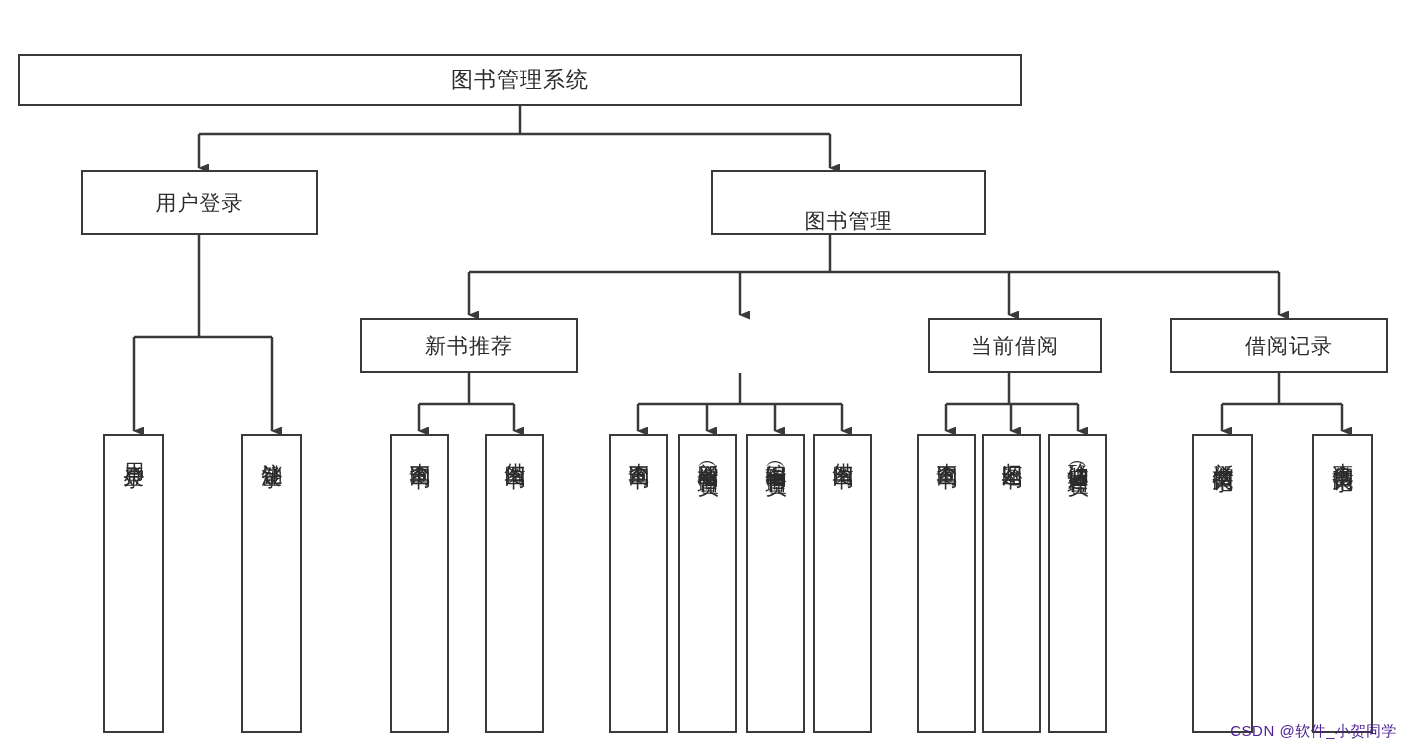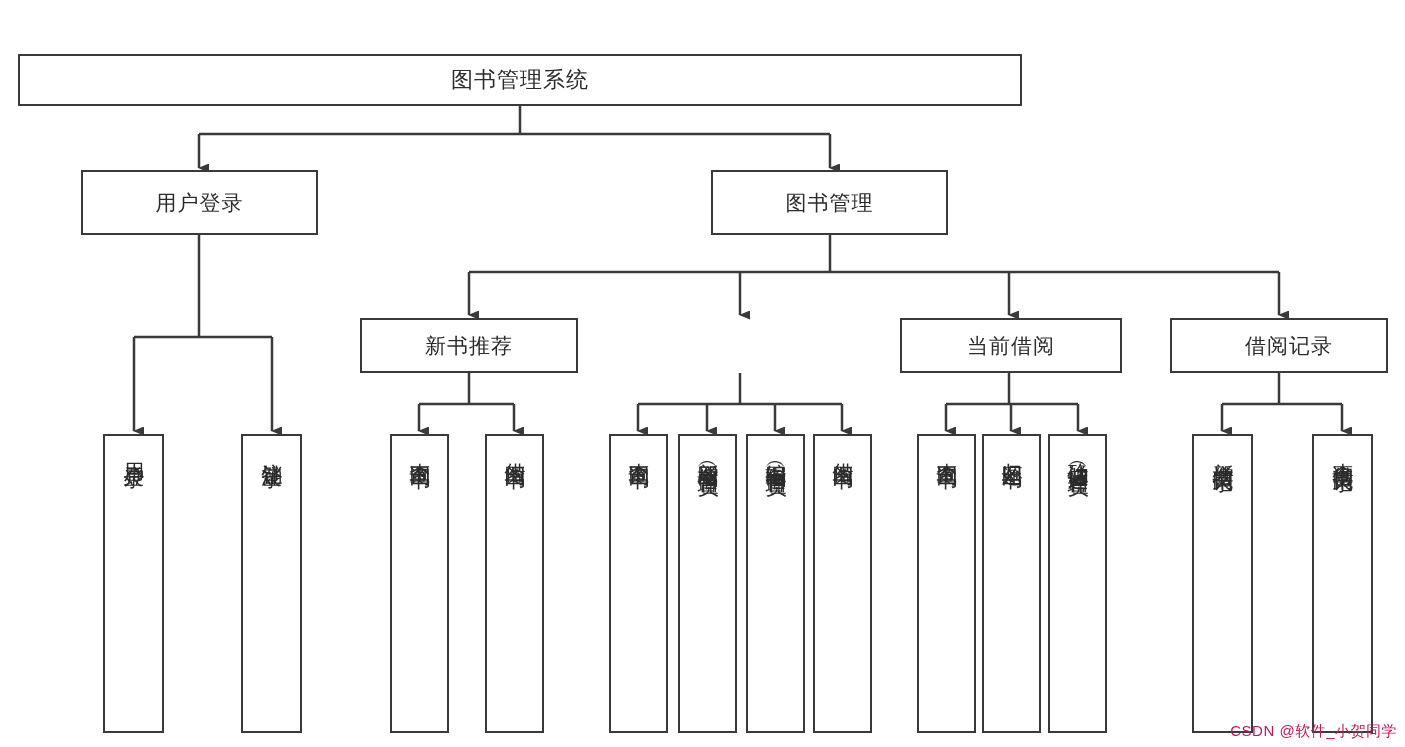--- a/index.html
+++ b/index.html
@@ -55,21 +55,21 @@
     line-height: 1.18;
     letter-spacing: 2px;
     color: #2b2b2b;
     white-space: nowrap;
   }
   #watermark {
     position: absolute;
     right: 8px;
     bottom: 6px;
     font-size: 15px;
-    color: #be185d;
+    color: #4c1d95;
     letter-spacing: 0.5px;
     white-space: nowrap;
     user-select: none;
   }
 </style>
 </head>
 <body>
 
 <div id="diagram-root">
 
@@ -126,28 +126,28 @@
     </g>
   </svg>
 
   <div class="node horiz root" style="left:18px; top:14px; width:1004px; height:52px;margin-top:40px;">
     <span>图书管理系统</span>
   </div>
 
   <div class="node horiz" style="left:81px; top:170px; width:237px; height:65px;">
     <span>用户登录</span>
   </div>
-  <div class="node horiz" style="left:711px; top:170px; width:237px; height:65px;">
+  <div class="node horiz" style="left:711px; top:170px; width:275px; height:65px;align-items:flex-end;">
     <span>图书管理</span>
   </div>
 
   <div class="node horiz" style="left:360px; top:318px; width:218px; height:55px;">
     <span>新书推荐</span>
   </div>
-  <div class="node horiz" style="left:900px; top:318px; width:222px; height:55px;">
+  <div class="node horiz" style="left:928px; top:318px; width:174px; height:55px;">
     <span>当前借阅</span>
   </div>
   <div class="node horiz" style="left:1170px; top:318px; width:218px; height:55px;padding-left:20px;">
     <span>借阅记录</span>
   </div>
 
   <div class="node vert" style="left:103px; top:434px; width:61px; height:299px;">
     <span class="vert-text">用户登录</span>
   </div>
   <div class="node vert" style="left:241px; top:434px; width:61px; height:299px;">

